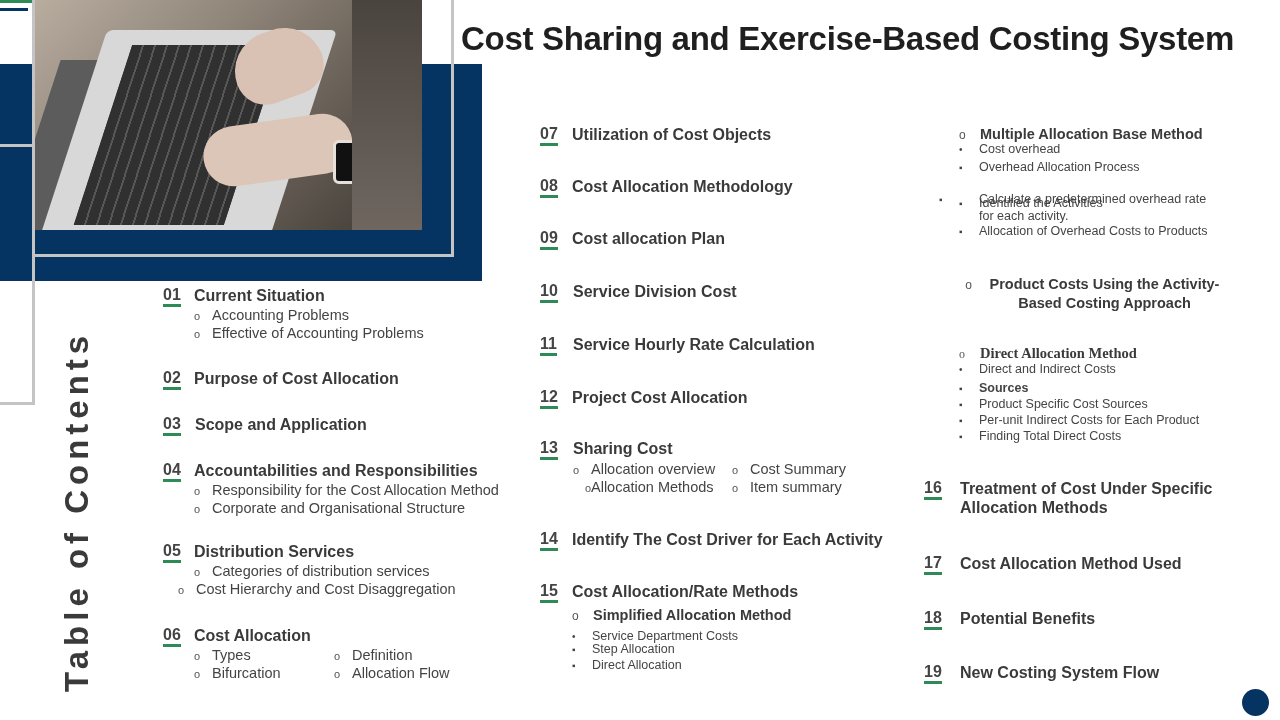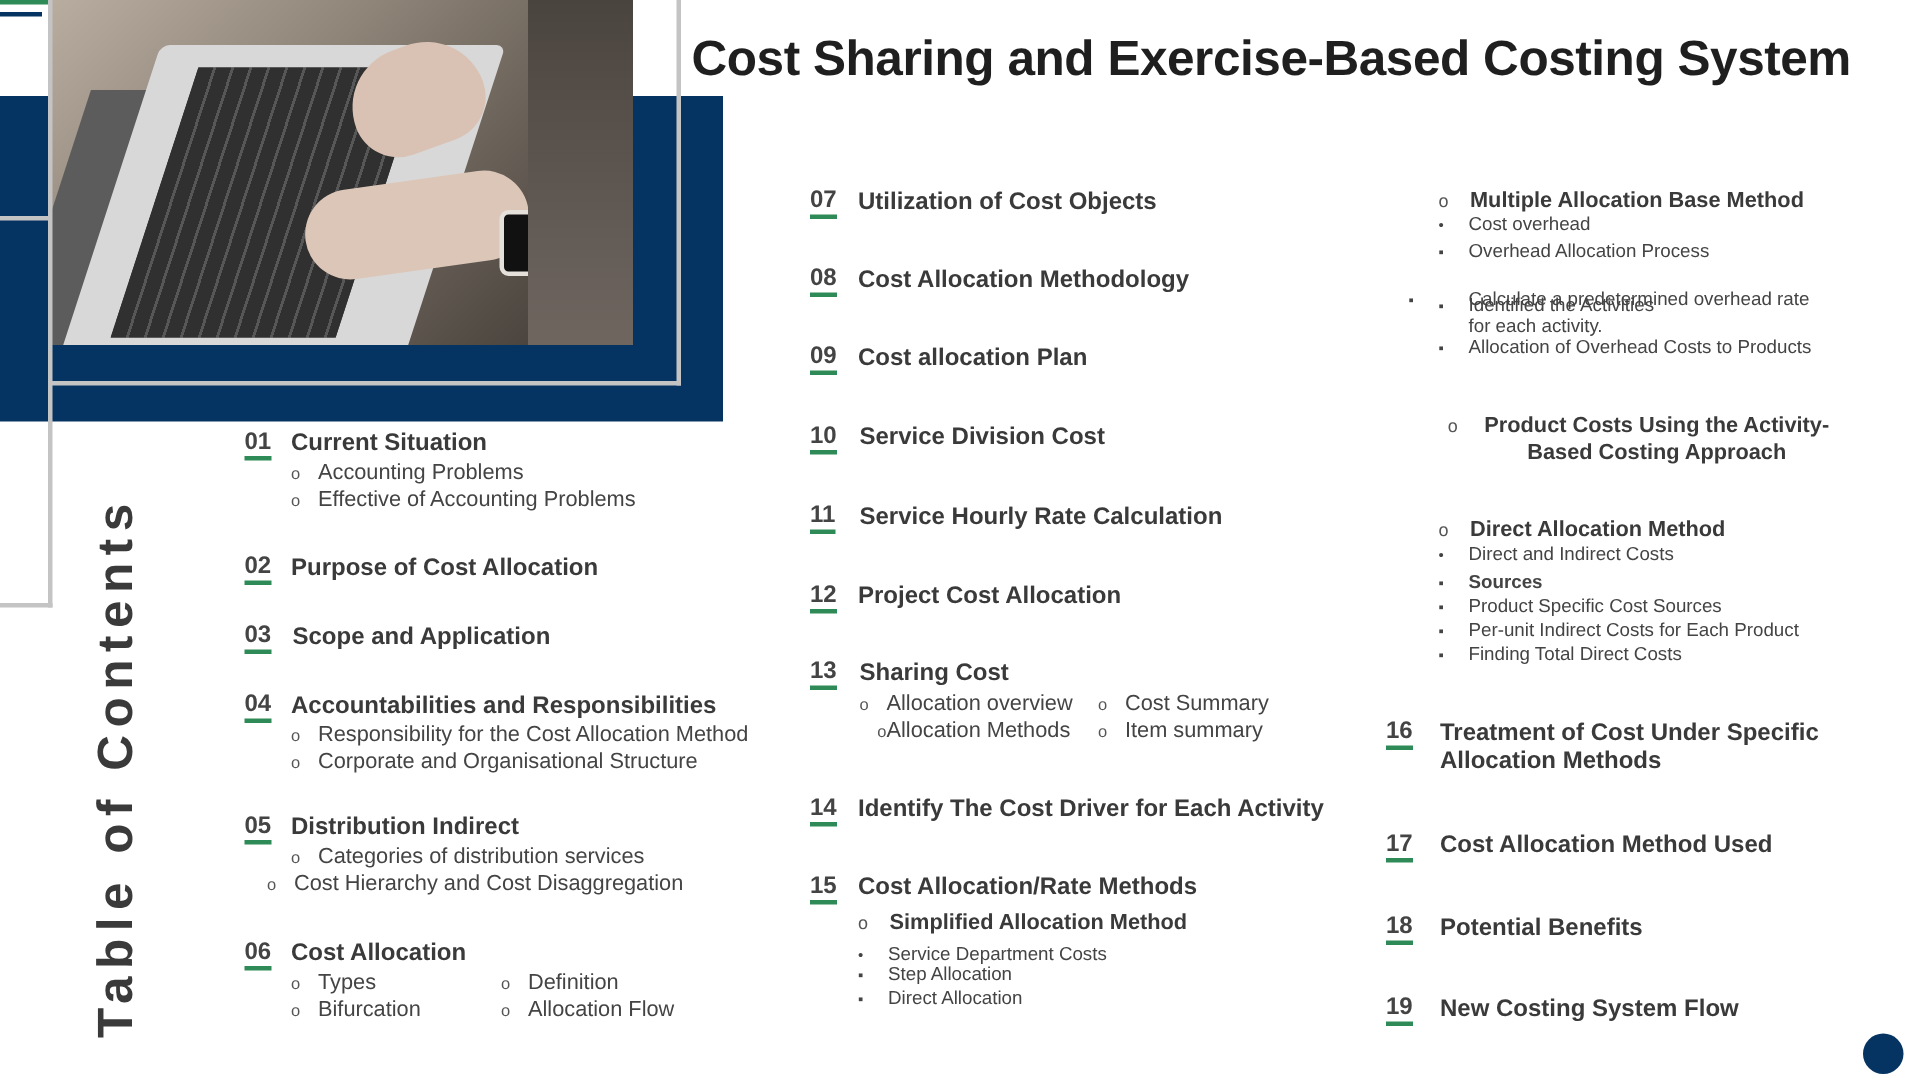--- a/index.html
+++ b/index.html
@@ -91,21 +91,21 @@
 
 <div class="item" style="left:163px; top:461px;">
   <span class="num">04</span>
   <span class="head" style="left:31px;">Accountabilities and Responsibilities</span>
   <span class="sub" style="left:31px; top:20px;">Responsibility for the Cost Allocation Method</span>
   <span class="sub" style="left:31px; top:38px;">Corporate and Organisational Structure</span>
 </div>
 
 <div class="item" style="left:163px; top:542px;">
   <span class="num">05</span>
-  <span class="head" style="left:31px;">Distribution Indirect</span>
+  <span class="head" style="left:31px;">Distribution Services</span>
   <span class="sub" style="left:31px; top:20px;">Categories of distribution services</span>
   <span class="sub" style="left:15px; top:38px;">Cost Hierarchy and Cost Disaggregation</span>
 </div>
 
 <div class="item" style="left:163px; top:626px;">
   <span class="num">06</span>
   <span class="head" style="left:31px;">Cost Allocation</span>
   <span class="sub" style="left:31px; top:20px;">Types</span>
   <span class="sub" style="left:171px; top:20px;">Definition</span>
   <span class="sub" style="left:31px; top:38px;">Bifurcation</span>
@@ -163,21 +163,21 @@
 <div class="item" style="left:959px; top:125px;">
   <span class="sub-bold" style="left:0; top:0;">Multiple Allocation Base Method</span>
   <span class="bullet dot" style="left:0; top:16px;">Cost overhead</span>
   <span class="bullet" style="left:0; top:34px;">Overhead  Allocation Process</span>
   <span class="bullet" style="left:0; top:58px;margin-top:12px;">Identified the Activities</span>
   <span class="bullet wrap" style="left:0; top:66px;">Calculate a predetermined overhead rate for each activity.</span>
   <span class="bullet" style="left:0; top:98px;">Allocation of Overhead Costs to Products</span>
 
   <span class="sub-bold headwrap" style="left:0; top:150px; width:270px; padding-left:21px; text-indent:-21px;text-align:center;">Product Costs Using the Activity-Based Costing Approach</span>
 
-  <span class="sub-bold" style="left:0; top:219px;">Direct Allocation Method</span>
+  <span class="sub-bold" style="left:0; top:219px;font-family:Liberation Serif, serif;">Direct Allocation Method</span>
   <span class="bullet dot" style="left:0; top:236px;">Direct and Indirect Costs</span>
   <span class="bullet" style="left:0; top:255px;font-weight:bold;">Sources</span>
   <span class="bullet" style="left:0; top:271px;">Product Specific Cost Sources</span>
   <span class="bullet" style="left:0; top:287px;">Per-unit Indirect Costs for Each Product</span>
   <span class="bullet" style="left:0; top:303px;">Finding Total Direct Costs</span>
 </div>
 
 <div class="item" style="left:924px; top:479px;">
   <span class="num">16</span>
   <span class="head headwrap" style="left:36px; width:290px;">Treatment of Cost Under Specific Allocation Methods</span>

